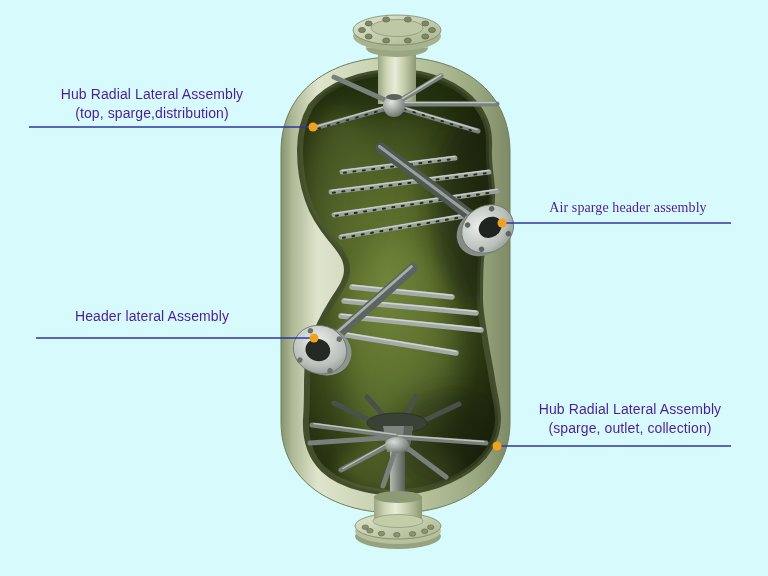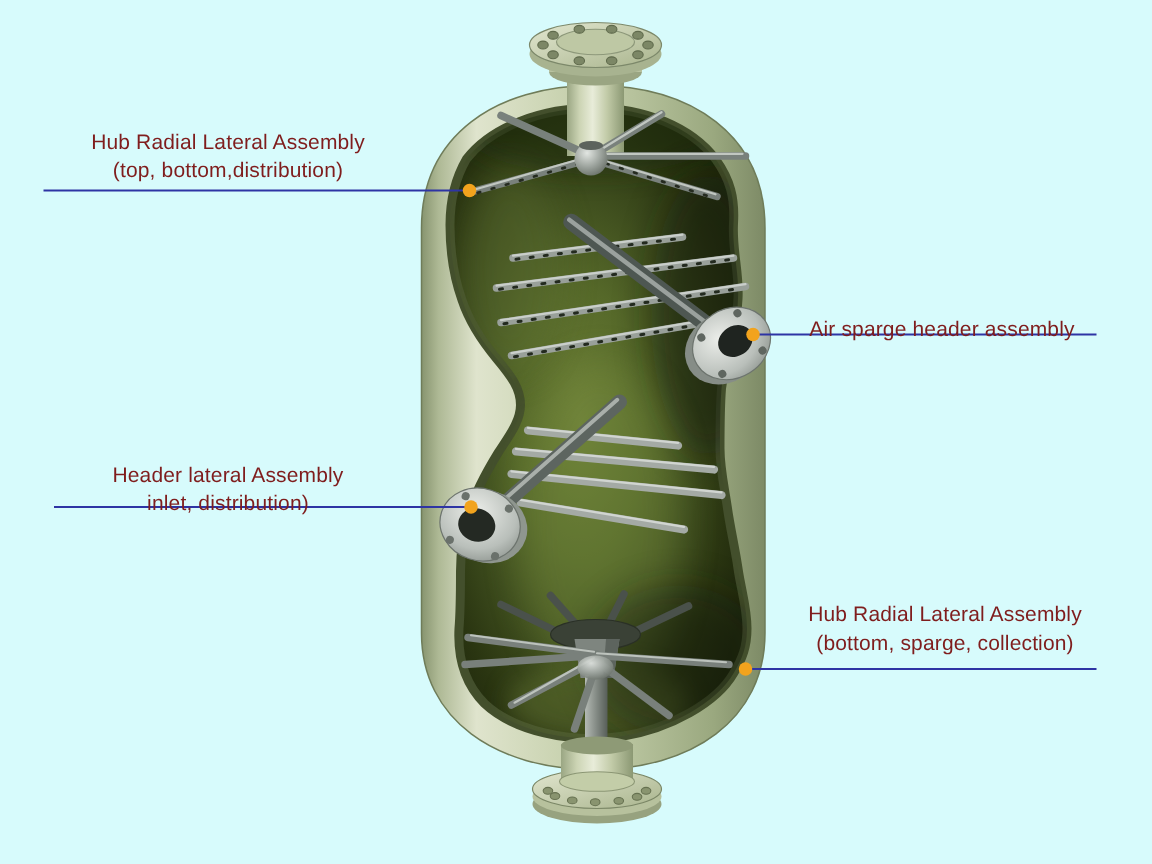--- a/index.html
+++ b/index.html
@@ -1,20 +1,20 @@
 <!DOCTYPE html>
 <html><head>
 <meta charset="utf-8">
 <style>
   html,body{margin:0;padding:0;}
   body{width:768px;height:576px;overflow:hidden;background:#d7fbfc;}
   .scene{position:relative;width:768px;height:576px;background:#d7fbfc;
          font-family:"Liberation Sans",sans-serif;}
   .scene svg{position:absolute;left:0;top:0;}
-  .callout{position:absolute;color:#7f1d1d;font-size:14px;line-height:19px;
+  .callout{position:absolute;color:#4c1d95;font-size:14px;line-height:19px;
            text-align:center;letter-spacing:.1px;}
 </style>
 </head>
 <body>
 
 <div class="scene">
 
 <svg width="768" height="576" viewBox="0 0 768 576">
   <defs>
     <linearGradient id="shellGrad" x1="0" y1="0" x2="1" y2="0">
@@ -251,30 +251,29 @@
   <g fill="#f2a31d">
     <circle cx="313" cy="127" r="4.5"></circle>
     <circle cx="502" cy="223" r="4.5"></circle>
     <circle cx="314" cy="338" r="4.5"></circle>
     <circle cx="497" cy="446" r="4.5"></circle>
   </g>
 </svg>
 
 <div class="callout" style="left:27px;top:85px;width:250px;">
   <div>Hub Radial Lateral Assembly</div>
-  <div>(top, bottom,distribution)</div>
-</div>
-
-<div class="callout" style="left:516px;top:210px;width:224px;">
+  <div>(top, sparge,distribution)</div>
+</div>
+
+<div class="callout" style="left:516px;top:198px;width:224px;font-family:Liberation Serif, serif;">
   <div>Air sparge header assembly</div>
 </div>
 
 <div class="callout" style="left:17px;top:276px;width:270px;margin-top:31px;">
   <div>Header lateral Assembly</div>
-  <div>inlet, distribution)</div>
 </div>
 
 <div class="callout" style="left:508px;top:400px;width:244px;">
   <div>Hub Radial Lateral Assembly</div>
-  <div>(bottom, sparge, collection)</div>
+  <div>(sparge, outlet, collection)</div>
 </div>
 
 </div>
 
 </body></html>

